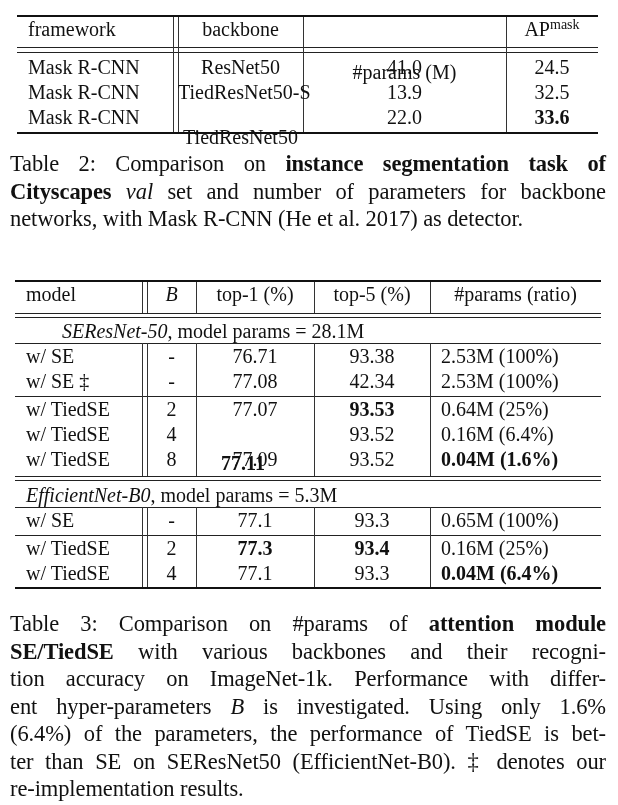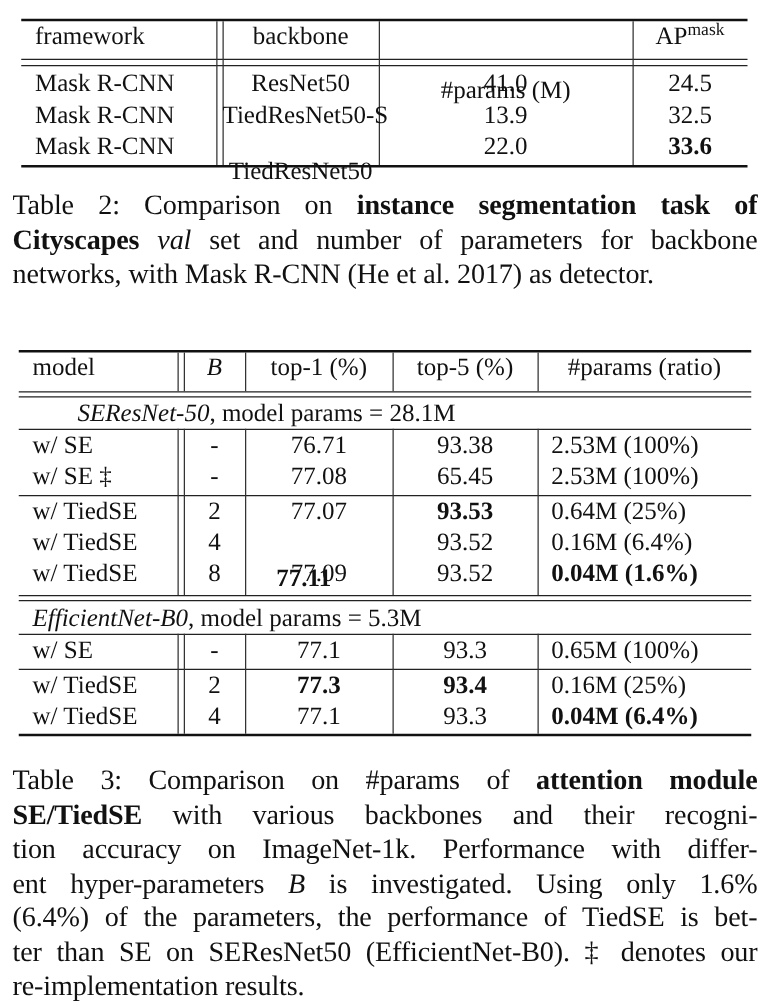--- a/index.html
+++ b/index.html
@@ -112,21 +112,21 @@
     <div class="cell" style="left:26px; top:345px;">w/ SE</div>
     <div class="cell c" style="left:147px; width:49px; top:345px;">-</div>
     <div class="cell c" style="left:196px; width:118px; top:345px;">76.71</div>
     <div class="cell c" style="left:314px; width:116px; top:345px;">93.38</div>
     <div class="cell" style="left:441px; top:345px;"><span>2.53M</span> <span class="small">(100%)</span></div>
   </div>
   <div>
     <div class="cell" style="left:26px; top:370px;">w/ SE ‡</div>
     <div class="cell c" style="left:147px; width:49px; top:370px;">-</div>
     <div class="cell c" style="left:196px; width:118px; top:370px;">77.08</div>
-    <div class="cell c" style="left:314px; width:116px; top:370px;">65.45</div>
+    <div class="cell c" style="left:314px; width:116px; top:370px;">42.34</div>
     <div class="cell" style="left:441px; top:370px;"><span>2.53M</span> <span class="small">(100%)</span></div>
   </div>
   <div>
     <div class="cell" style="left:26px; top:398px;">w/ TiedSE</div>
     <div class="cell c" style="left:147px; width:49px; top:398px;">2</div>
     <div class="cell c" style="left:196px; width:118px; top:398px;">77.07</div>
     <div class="cell c b" style="left:314px; width:116px; top:398px;">93.53</div>
     <div class="cell" style="left:441px; top:398px;"><span>0.64M</span> <span class="small">(25%)</span></div>
   </div>
   <div>

